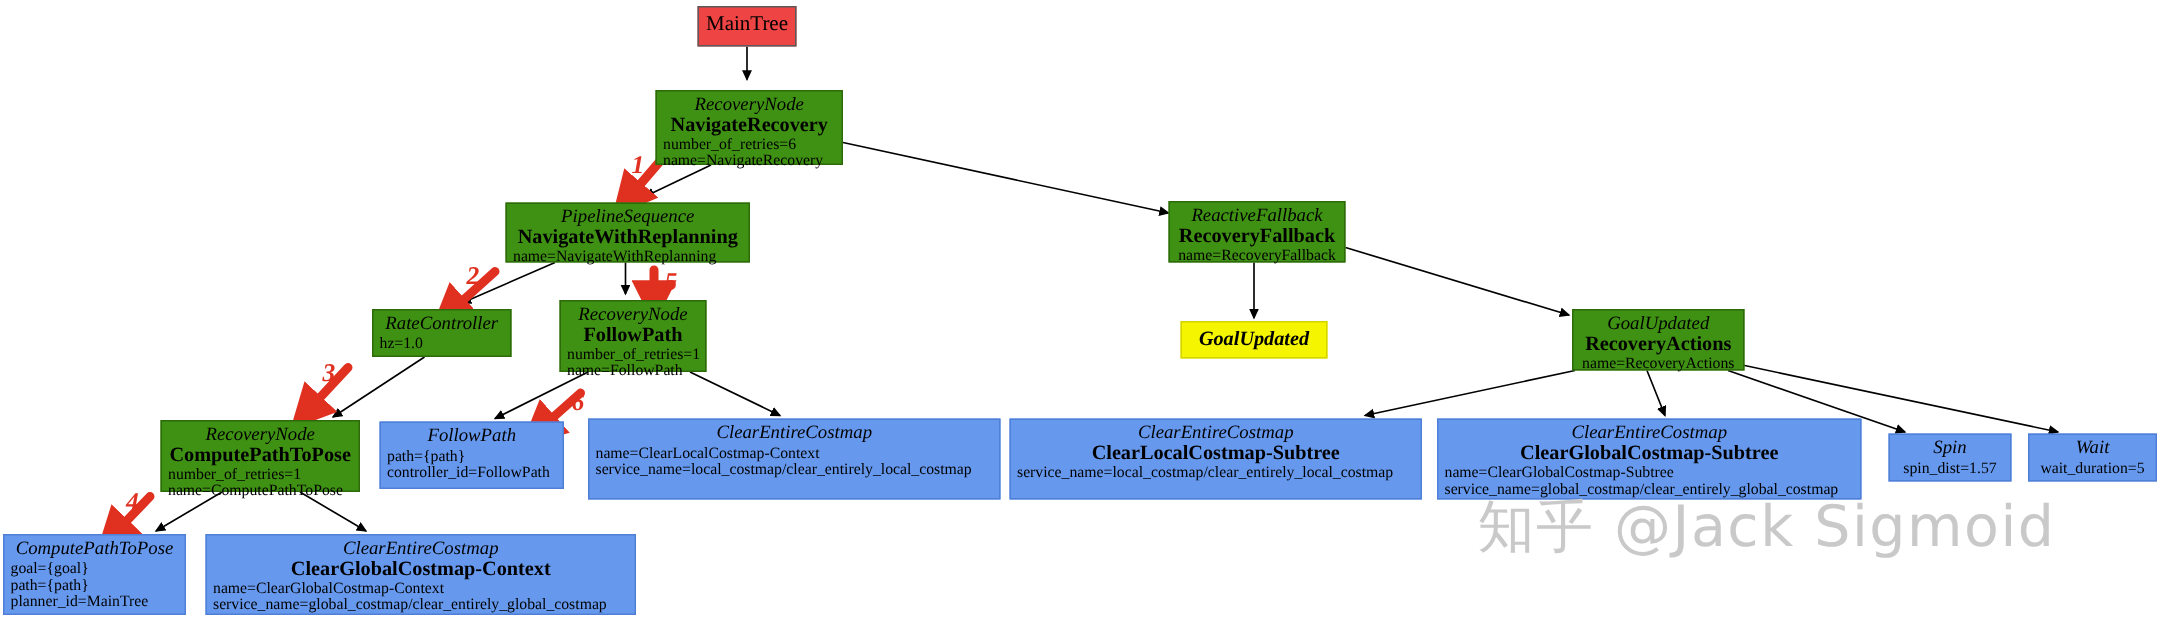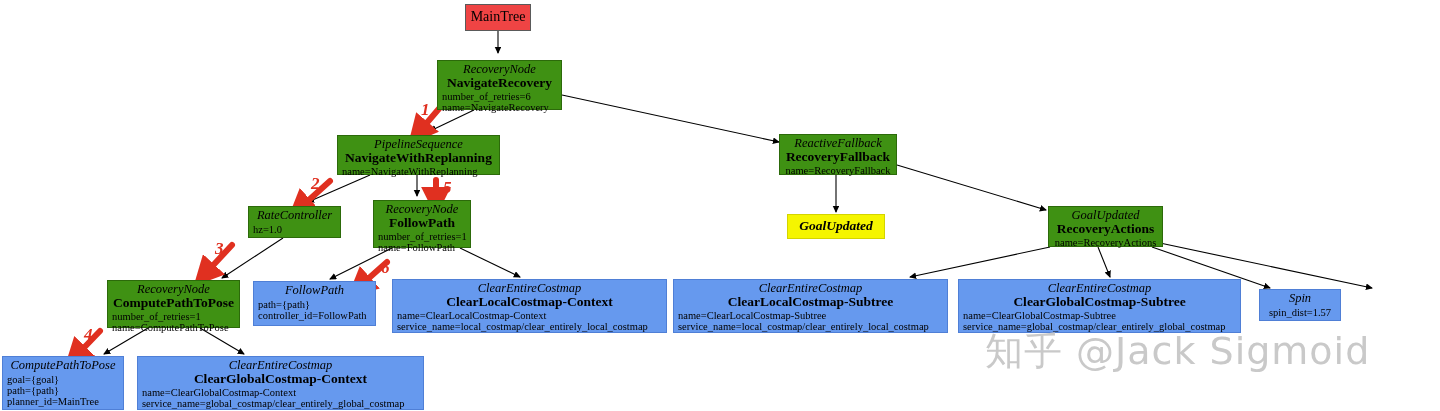--- a/index.html
+++ b/index.html
@@ -236,21 +236,20 @@
   <div class="node action" style="left:253px; top:281px; width:123px; height:45px;">
     <span class="n-type">FollowPath</span>
     <div class="n-params">
       <span>path={path}</span>
       <span>controller_id=FollowPath</span>
     </div>
   </div>
 
   <div class="node action" style="left:392px; top:279px; width:275px; height:54px;">
     <span class="n-type">ClearEntireCostmap</span>
-    <span class="n-name">ClearLocalCostmap-Context</span>
     <div class="n-params">
       <span>name=ClearLocalCostmap-Context</span>
       <span>service_name=local_costmap/clear_entirely_local_costmap</span>
     </div>
   </div>
 
   <div class="node control" style="left:779px; top:134px; width:118px; height:41px;">
     <span class="n-type">ReactiveFallback</span>
     <span class="n-name">RecoveryFallback</span>
     <div class="n-params" style="text-align:center;">
@@ -267,41 +266,46 @@
     <span class="n-name">RecoveryActions</span>
     <div class="n-params" style="text-align:center;">
       <span>name=RecoveryActions</span>
     </div>
   </div>
 
   <div class="node action" style="left:673px; top:279px; width:275px; height:54px;">
     <span class="n-type">ClearEntireCostmap</span>
     <span class="n-name">ClearLocalCostmap-Subtree</span>
     <div class="n-params">
-      <span>name=ClearLocalCostmap-Subtree</span>
       <span>service_name=local_costmap/clear_entirely_local_costmap</span>
     </div>
   </div>
 
   <div class="node action" style="left:958px; top:279px; width:283px; height:54px;">
     <span class="n-type">ClearEntireCostmap</span>
     <span class="n-name">ClearGlobalCostmap-Subtree</span>
     <div class="n-params">
       <span>name=ClearGlobalCostmap-Subtree</span>
       <span>service_name=global_costmap/clear_entirely_global_costmap</span>
     </div>
   </div>
 
   <div class="node action" style="left:1259px; top:289px; width:82px; height:32px;">
     <span class="n-type">Spin</span>
     <div class="n-params" style="text-align:center;">
       <span>spin_dist=1.57</span>
     </div>
   </div>
 
+  <div class="node action" style="left:1352px; top:289px; width:86px; height:32px;">
+    <span class="n-type">Wait</span>
+    <div class="n-params" style="text-align:center;">
+      <span>wait_duration=5</span>
+    </div>
+  </div>
 
   <div class="annot-num" style="left:421px; top:100px;">1</div>
   <div class="annot-num" style="left:311px; top:174px;">2</div>
   <div class="annot-num" style="left:215px; top:239px;">3</div>
   <div class="annot-num" style="left:84px; top:325px;">4</div>
   <div class="annot-num" style="left:443px; top:178px;">5</div>
   <div class="annot-num" style="left:381px; top:258px;">6</div>
 
   <div class="watermark">知乎 @Jack Sigmoid</div>
 

